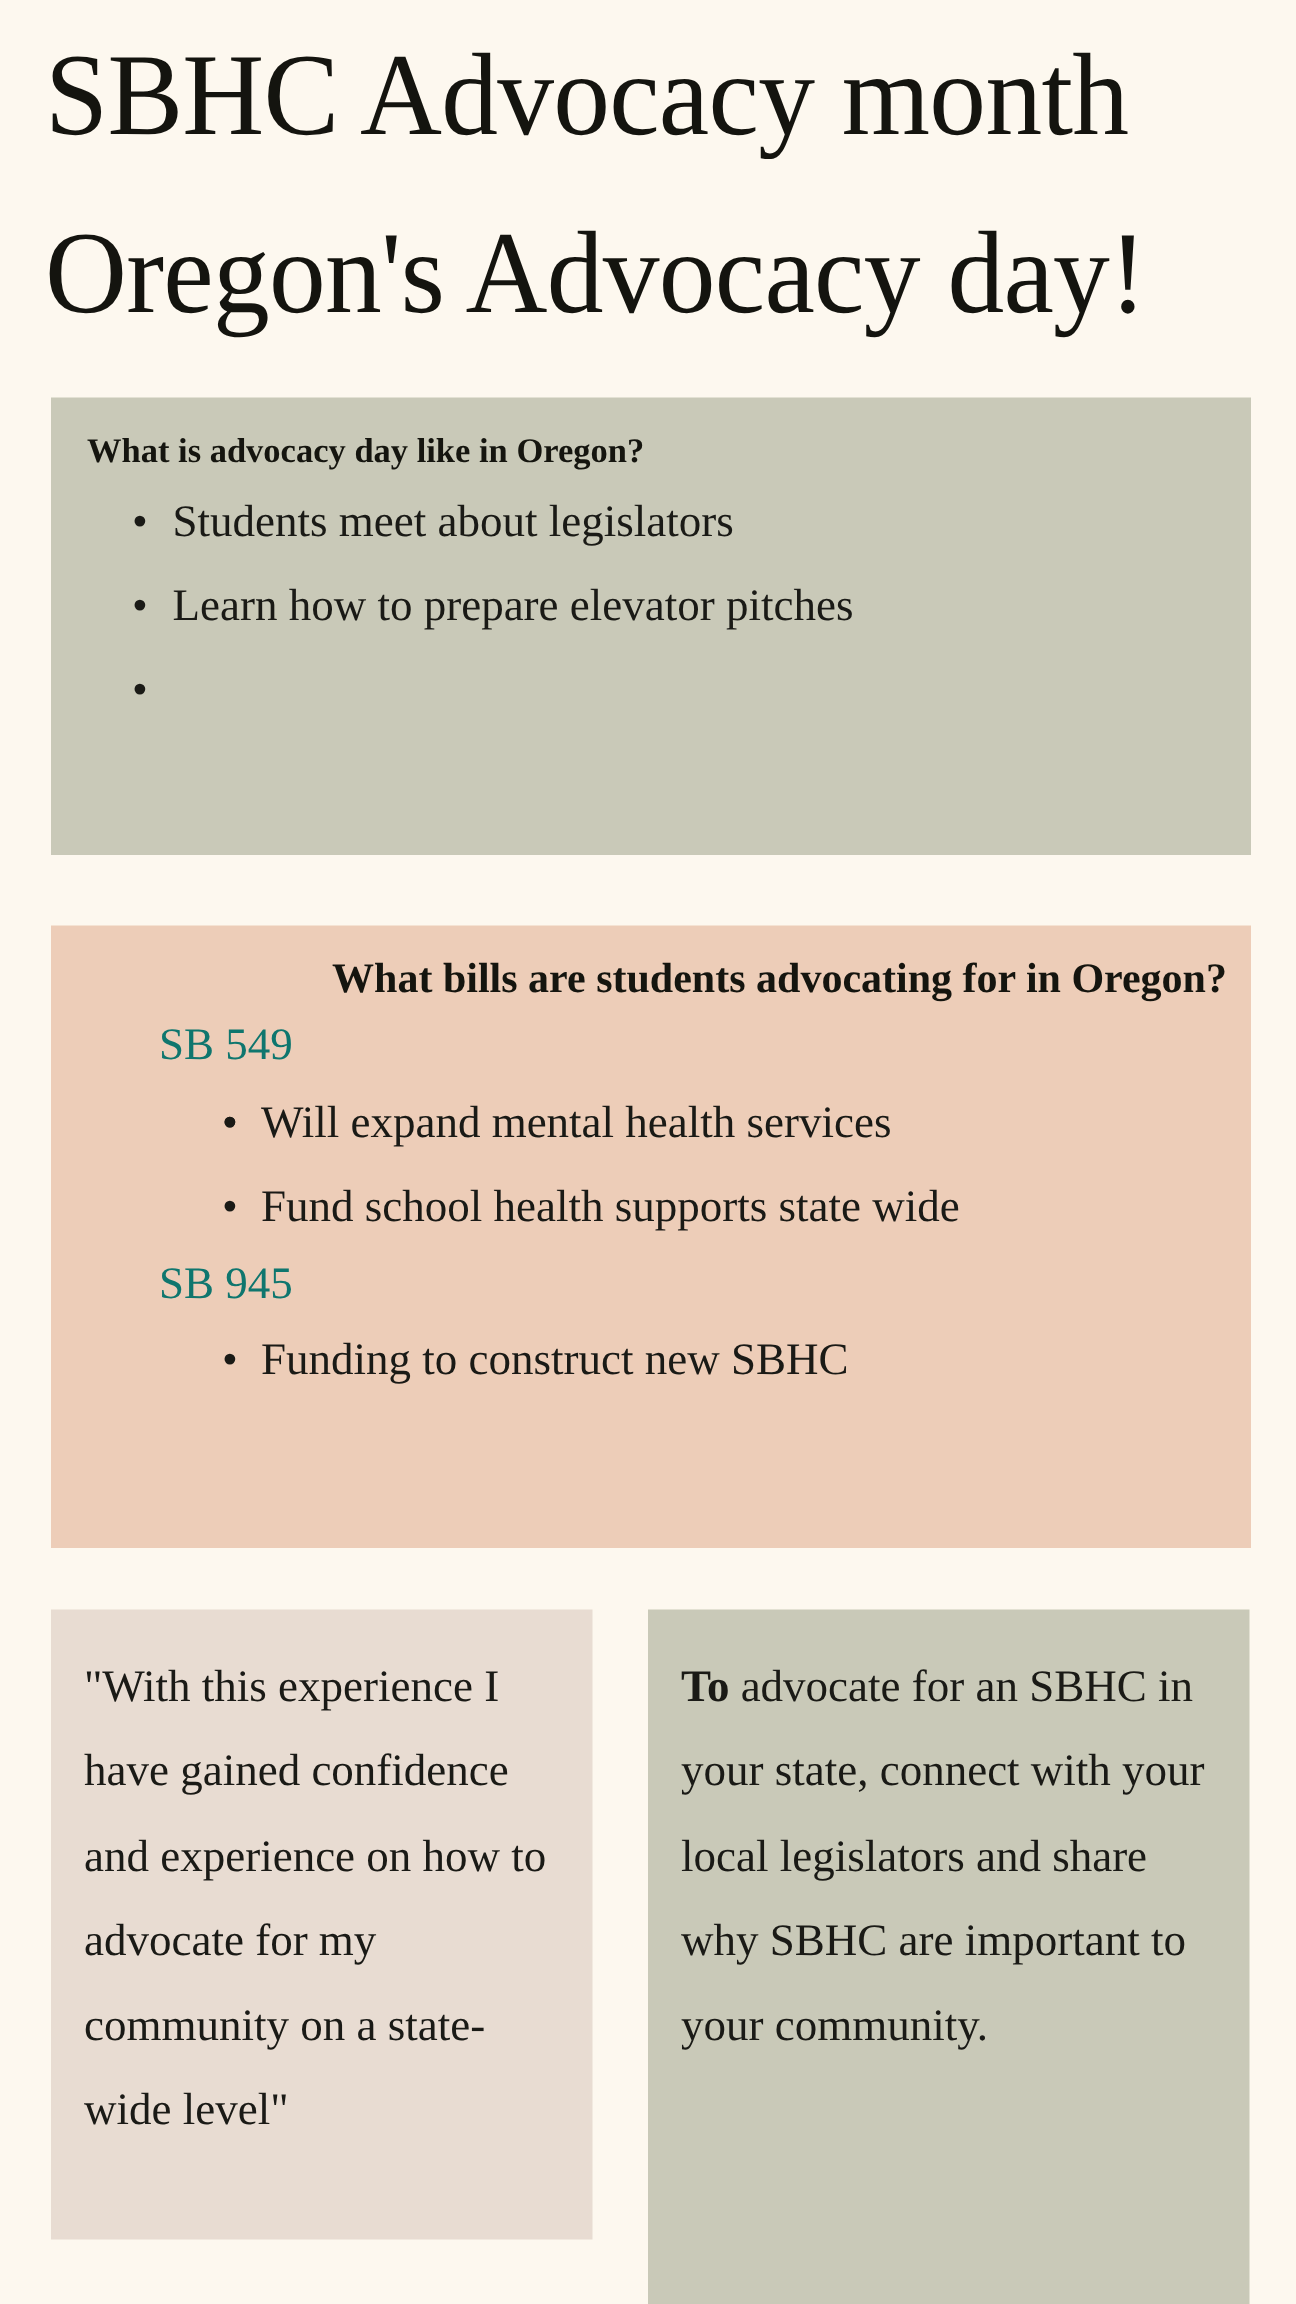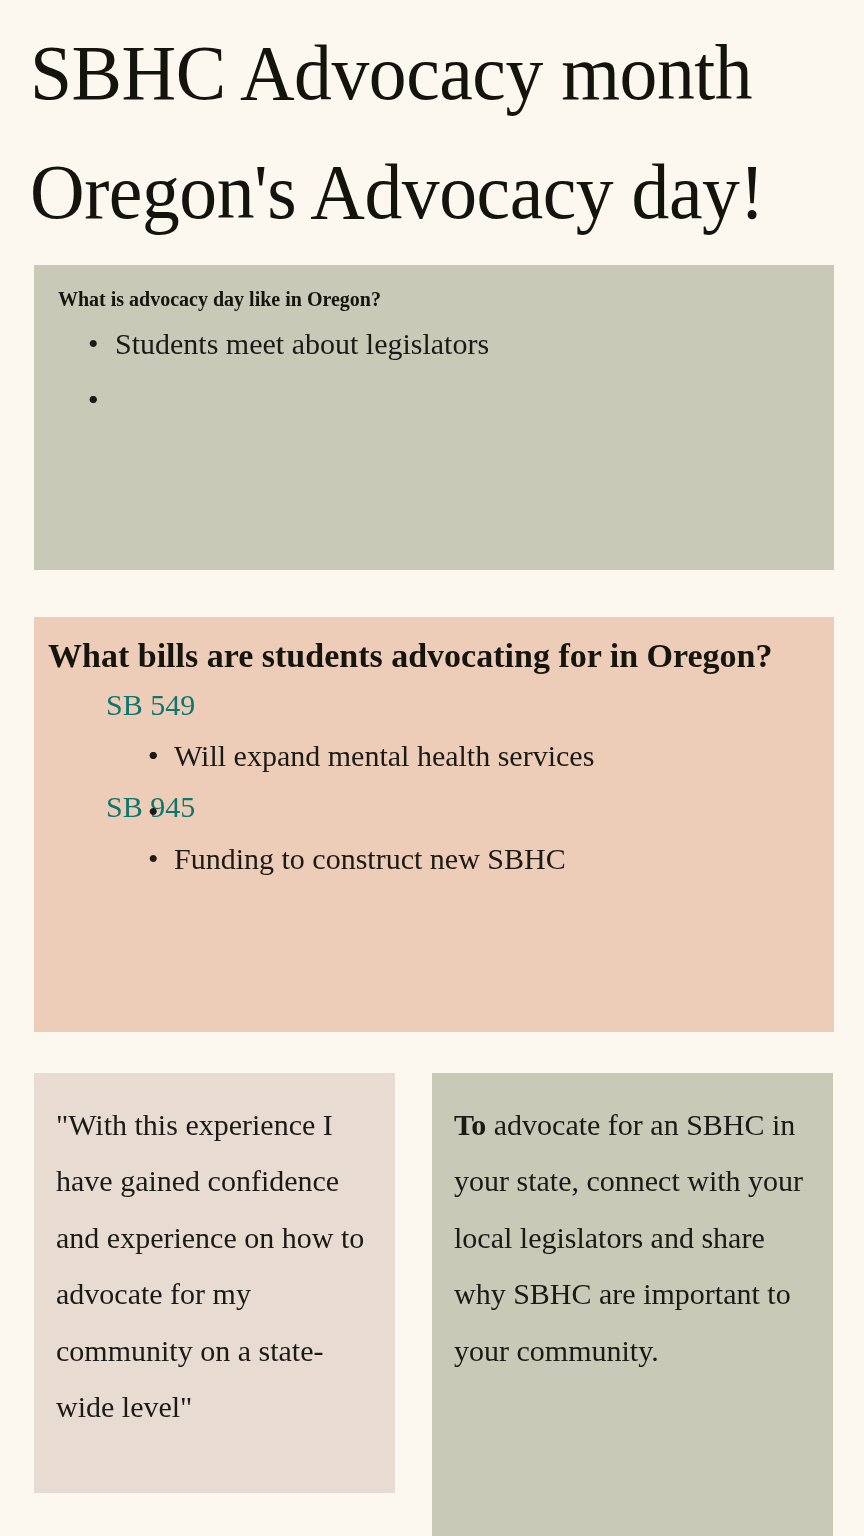--- a/index.html
+++ b/index.html
@@ -13,21 +13,21 @@
     font-family: "Liberation Serif", "DejaVu Serif", serif;
     color: #1A1A16;
     overflow: hidden;
     position: relative;
   }
 
   
   .title-block {
     position: absolute;
     left: 30px;
-    top: 14px;
+    top: 4px;
     width: 810px;
   }
   .title-line {
     font-family: "Liberation Serif", "DejaVu Serif", serif;
     font-size: 78px;
     line-height: 1.52;
     letter-spacing: -0.5px;
     color: #14140F;
     white-space: nowrap;
     font-weight: 400;
@@ -72,30 +72,31 @@
   #card-cta {
     left: 432px;
     top: 1073px;
     width: 401px;
     height: 468px;
     background: #C9C9B8;
     padding: 24px 14px 16px 22px;
   }
 
   .card-heading {
-    font-size: 20px;
+    font-size: 23px;
     font-weight: 700;
     line-height: 1.25;
     color: #15150F;
     white-space: nowrap;
     margin: 0 0 4px 0;
   }
   #card-bills .card-heading {
-    font-size: 34px;
+    font-size: 28px;
     padding-left: 6px;
+    text-align: right;
   }
 
   .bullet-list {
     list-style: none;
     margin: 0;
     padding: 0;
   }
   .bullet-item {
     position: relative;
     font-size: 30px;
@@ -150,20 +151,21 @@
 
 <div class="card" id="card-advocacy-day">
   <p class="card-heading">What is advocacy day like in Oregon?</p>
   <ul class="bullet-list">
     <li class="bullet-item">
       <span class="dot">•</span>
       <span>Students meet about legislators</span>
     </li>
     <li class="bullet-item">
       <span class="dot">•</span>
+      <span>Learn how to prepare elevator pitches</span>
     </li>
     <li class="bullet-item">
       <span class="dot">•</span>
     </li>
   </ul>
 </div>
 
 <div class="card" id="card-bills">
   <p class="card-heading">What bills are students advocating for in Oregon?</p>
 
@@ -171,20 +173,21 @@
   <ul class="bullet-list">
     <li class="bullet-item">
       <span class="dot">•</span>
     </li>
     <li class="bullet-item">
       <span class="dot">•</span>
       <span>Will expand mental health services</span>
     </li>
     <li class="bullet-item">
       <span class="dot">•</span>
+      <span>Fund school health supports state wide</span>
     </li>
   </ul>
 
   <div class="bill-label">SB 945</div>
   <ul class="bullet-list">
     <li class="bullet-item">
       <span class="dot">•</span>
       <span>Funding to construct new SBHC</span>
     </li>
   </ul>

